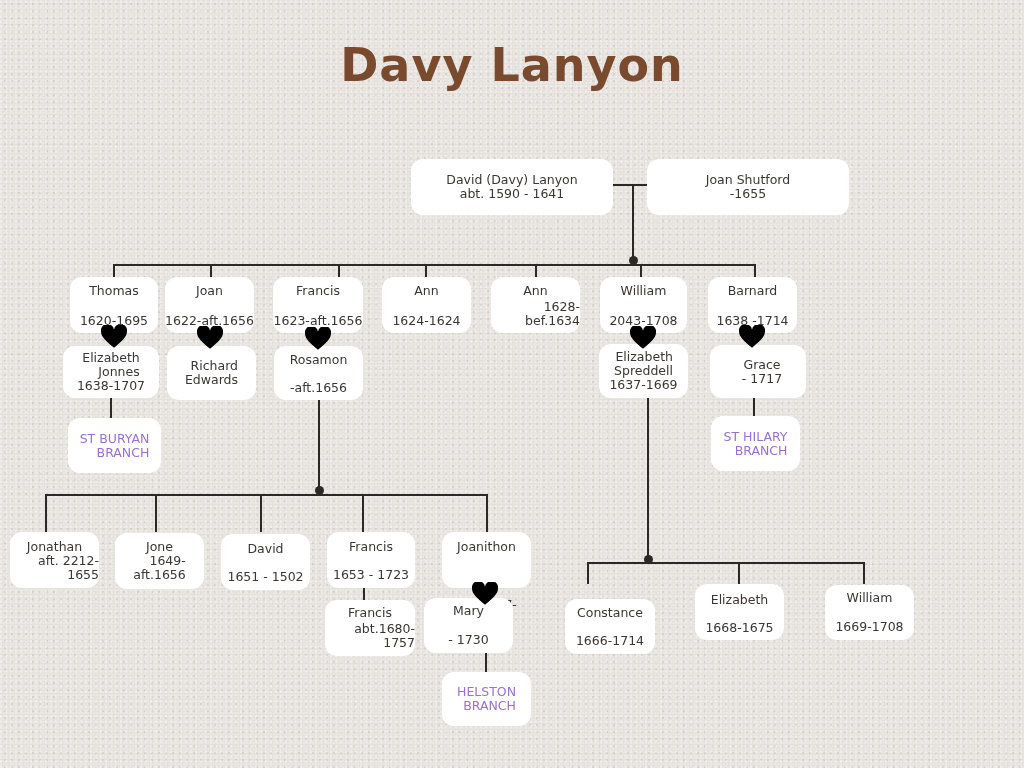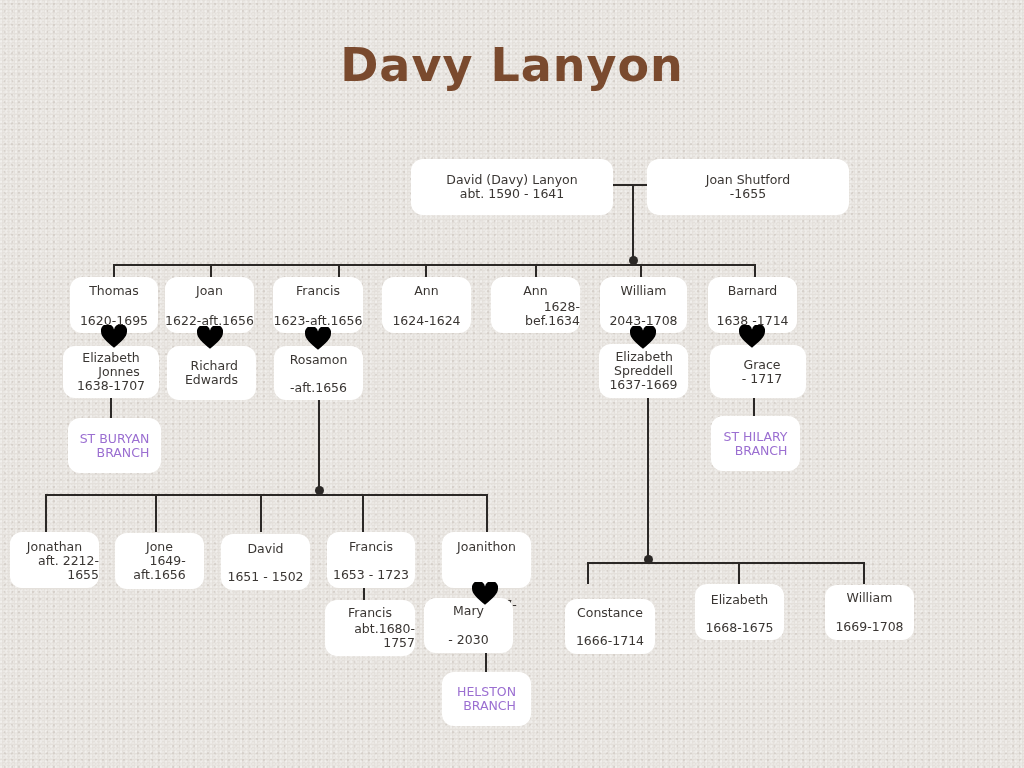--- a/index.html
+++ b/index.html
@@ -180,21 +180,21 @@
 </div>
 <div class="card" style="left:442px;top:532px;width:89px;height:56px;justify-content:space-between;padding:8px 0 6px;gap:44px;">
   <span class="nm">Joanithon</span>
   <span class="dt">abt.1657-</span>
 </div>
 <svg class="heart" style="left:472px;top:582px;" viewBox="0 0 24 22">
     <path d="M12 21 C5 15 0 11 0 6 A6 6 0 0 1 12 4 A6 6 0 0 1 24 6 C24 11 19 15 12 21Z" fill="#000"></path>
   </svg>
 <div class="card" style="left:424px;top:598px;width:89px;height:55px;justify-content:space-between;padding:6px 0 6px;">
   <span class="nm">Mary</span>
-  <span class="dt">- 2030</span>
+  <span class="dt">- 1730</span>
 </div>
 <div class="card branch" style="left:442px;top:672px;width:89px;height:54px;">
   <span class="nm">HELSTON
 BRANCH</span>
 </div>
 
 <div class="card" style="left:565px;top:583px;width:90px;height:55px;justify-content:space-between;padding:7px 0 6px;margin-top:16px;">
   <span class="nm">Constance</span>
   <span class="dt">1666-1714</span>
 </div>

